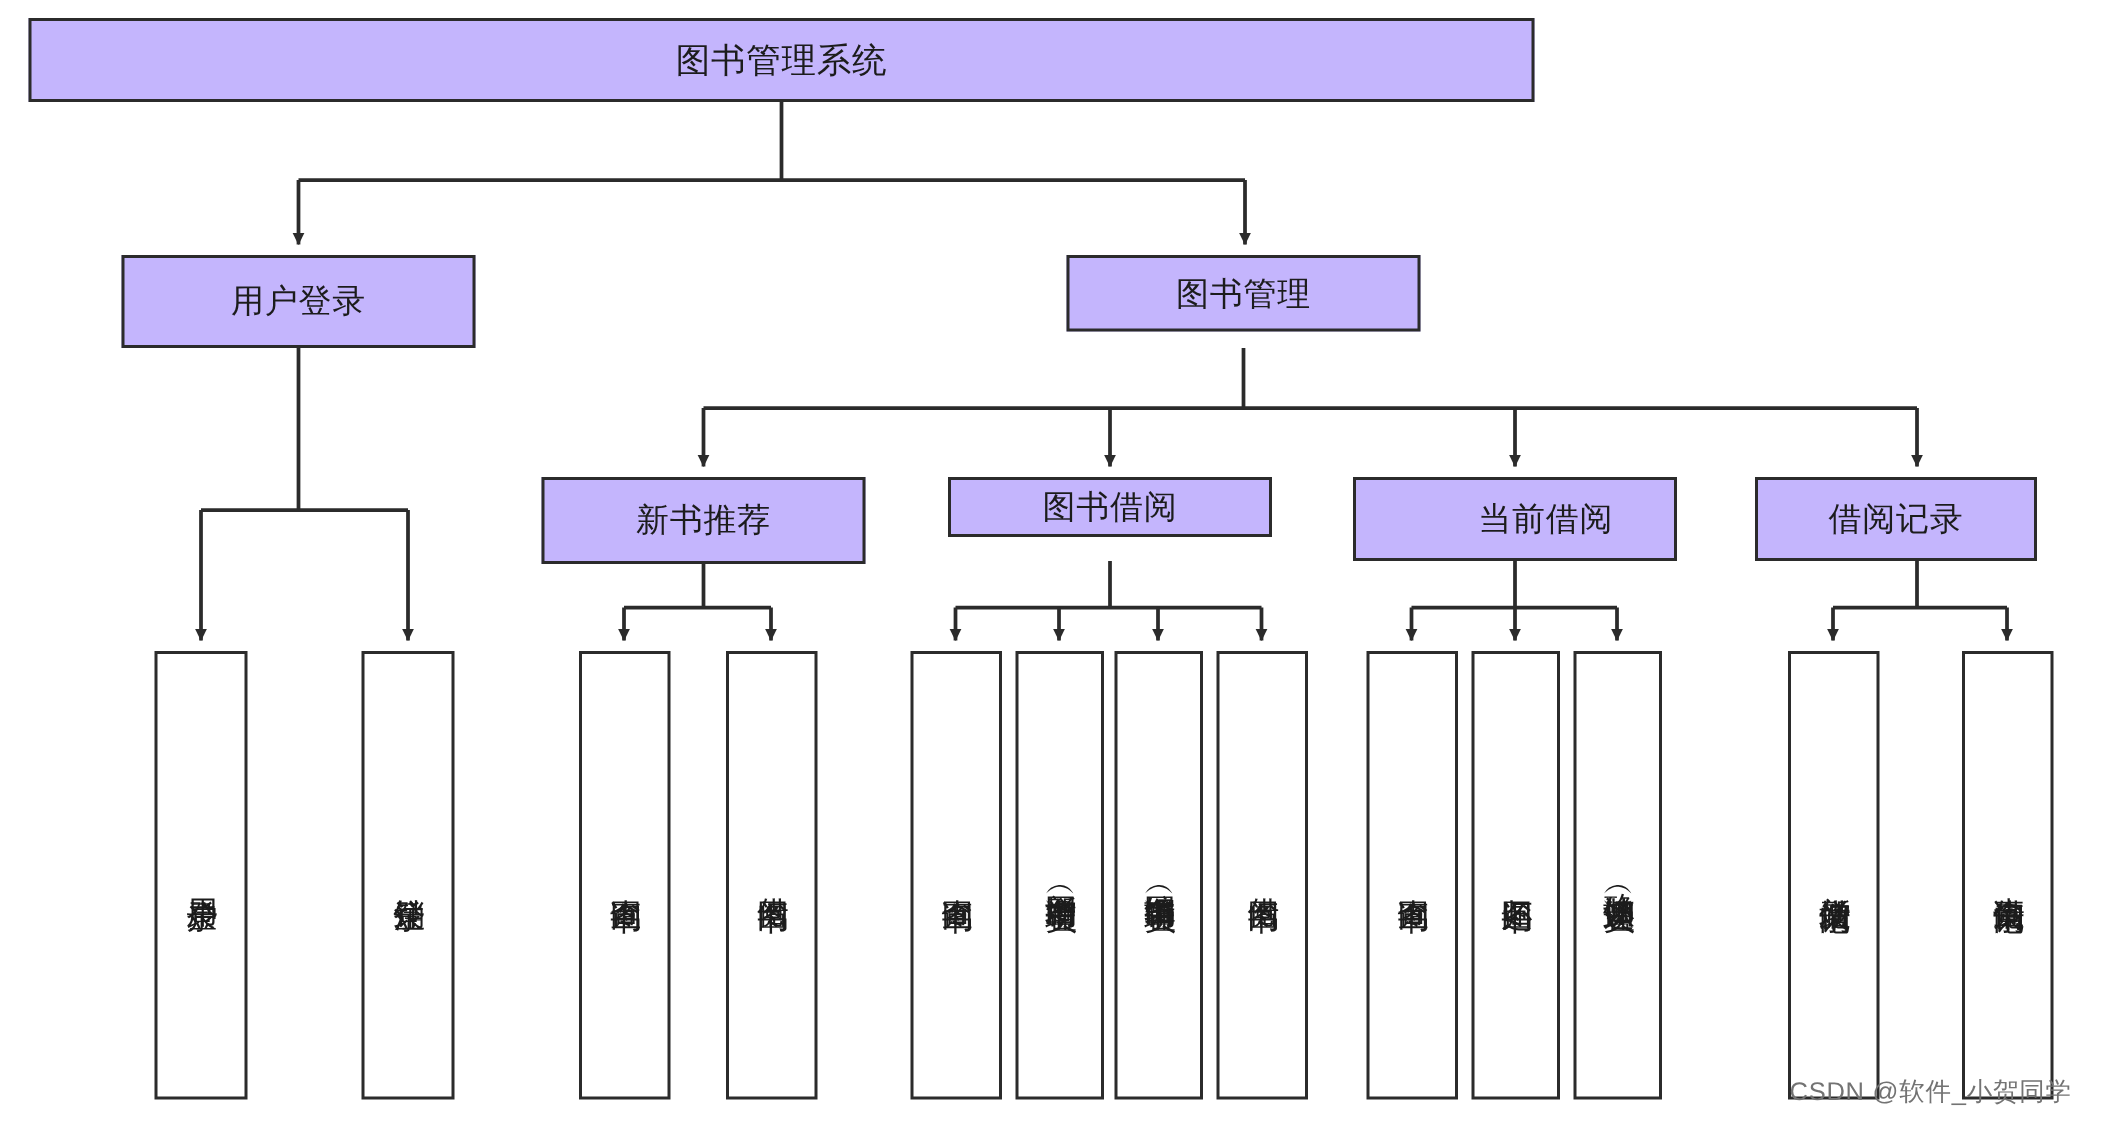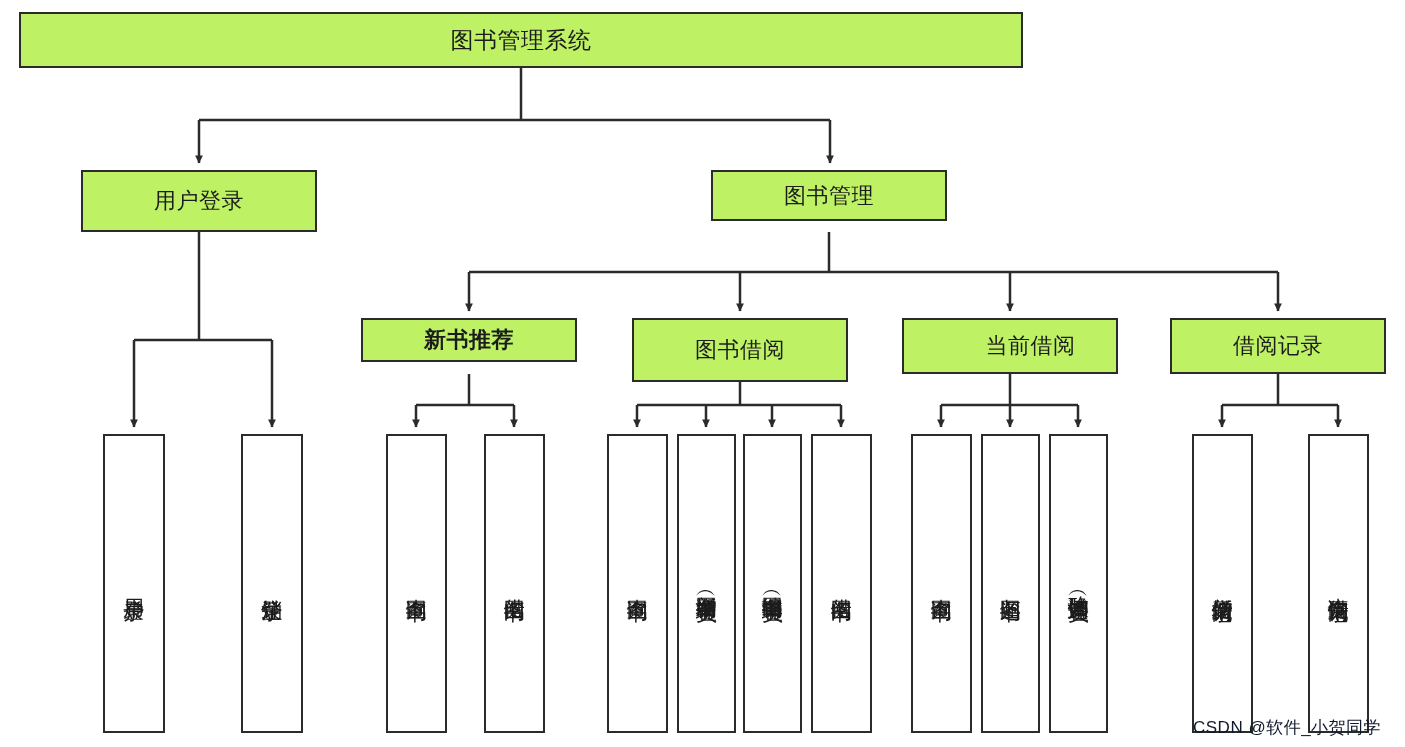--- a/index.html
+++ b/index.html
@@ -22,21 +22,21 @@
     left: 0;
     top: 0;
     width: 1405px;
     height: 747px;
     pointer-events: none;
   }
   .node {
     position: absolute;
     box-sizing: border-box;
     border: 2.5px solid #2b2b2b;
-    background: #bef264;
+    background: #c4b5fd;
     display: flex;
     align-items: center;
     justify-content: center;
     color: #1c1c1c;
   }
   .node-h {
     font-size: 22px;
     letter-spacing: 0.5px;
     white-space: nowrap;
   }
@@ -55,21 +55,21 @@
     text-orientation: upright;
     font-size: 21px;
     line-height: 1.12;
     letter-spacing: 1px;
     color: #1c1c1c;
     white-space: nowrap;
   }
   .watermark {
     position: absolute;
     font-size: 17px;
-    color: #0f172a;
+    color: #737373;
     white-space: nowrap;
     letter-spacing: 0.5px;
   }
 </style>
 </head>
 <body>
 
 <div id="canvas">
 
   <svg id="edges" viewBox="0 0 1405 747" xmlns="http://www.w3.org/2000/svg">
@@ -127,30 +127,30 @@
     <span class="node-h">图书管理系统</span>
   </div>
 
   <div class="node" style="left:81px; top:170px; width:236px; height:62px;">
     <span class="node-h">用户登录</span>
   </div>
   <div class="node" style="left:711px; top:170px; width:236px; height:51px;">
     <span class="node-h">图书管理</span>
   </div>
 
-  <div class="node" style="left:361px; top:318px; width:216px; height:44px;font-weight:bold;">
+  <div class="node" style="left:361px; top:318px; width:216px; height:58px;">
     <span class="node-h">新书推荐</span>
   </div>
-  <div class="node" style="left:632px; top:318px; width:216px; height:64px;">
+  <div class="node" style="left:632px; top:318px; width:216px; height:40px;">
     <span class="node-h">图书借阅</span>
   </div>
   <div class="node" style="left:902px; top:318px; width:216px; height:56px;padding-left:41px;">
     <span class="node-h">当前借阅</span>
   </div>
-  <div class="node" style="left:1170px; top:318px; width:216px; height:56px;">
+  <div class="node" style="left:1170px; top:318px; width:188px; height:56px;">
     <span class="node-h">借阅记录</span>
   </div>
 
   <div class="leaf" style="left:103px; top:434px; width:62px; height:299px;">
     <span class="leaf-label">用户登录</span>
   </div>
   <div class="leaf" style="left:241px; top:434px; width:62px; height:299px;">
     <span class="leaf-label">注销登录</span>
   </div>
 

